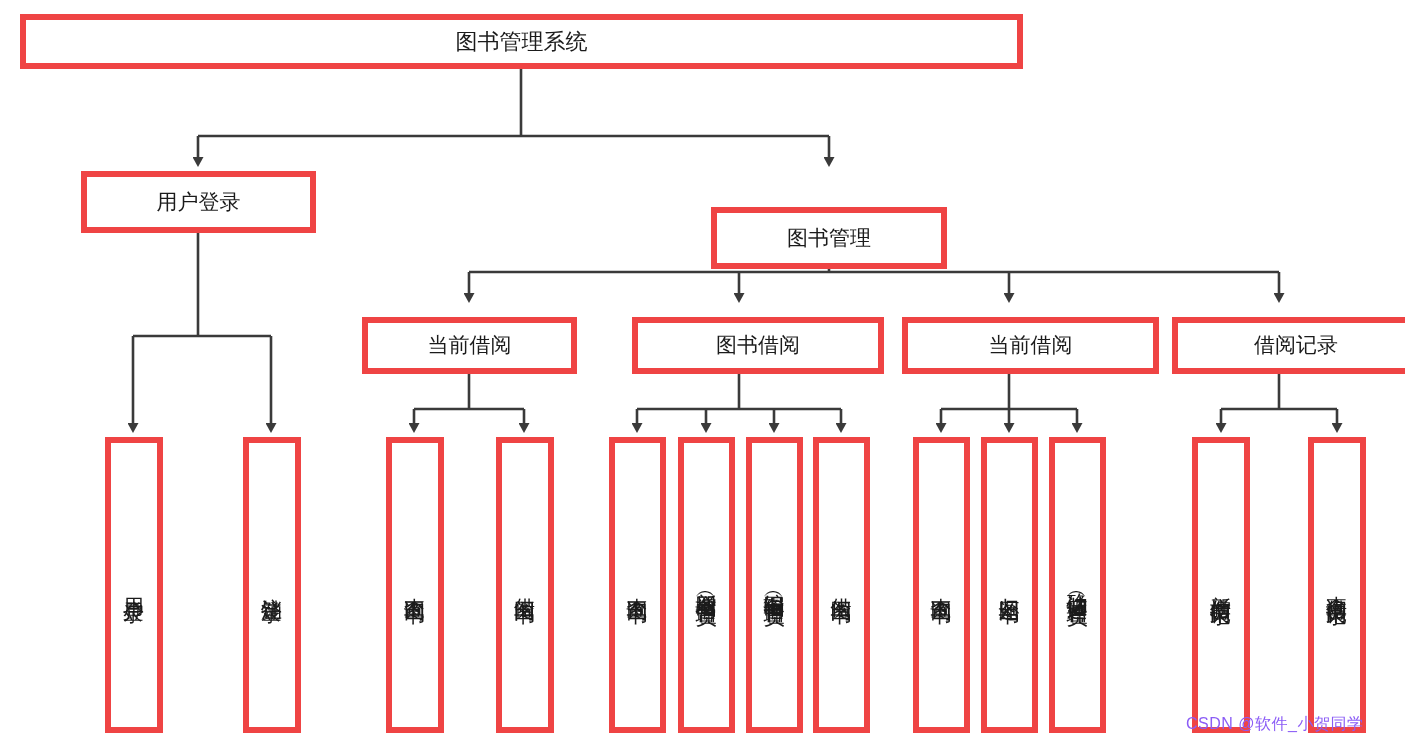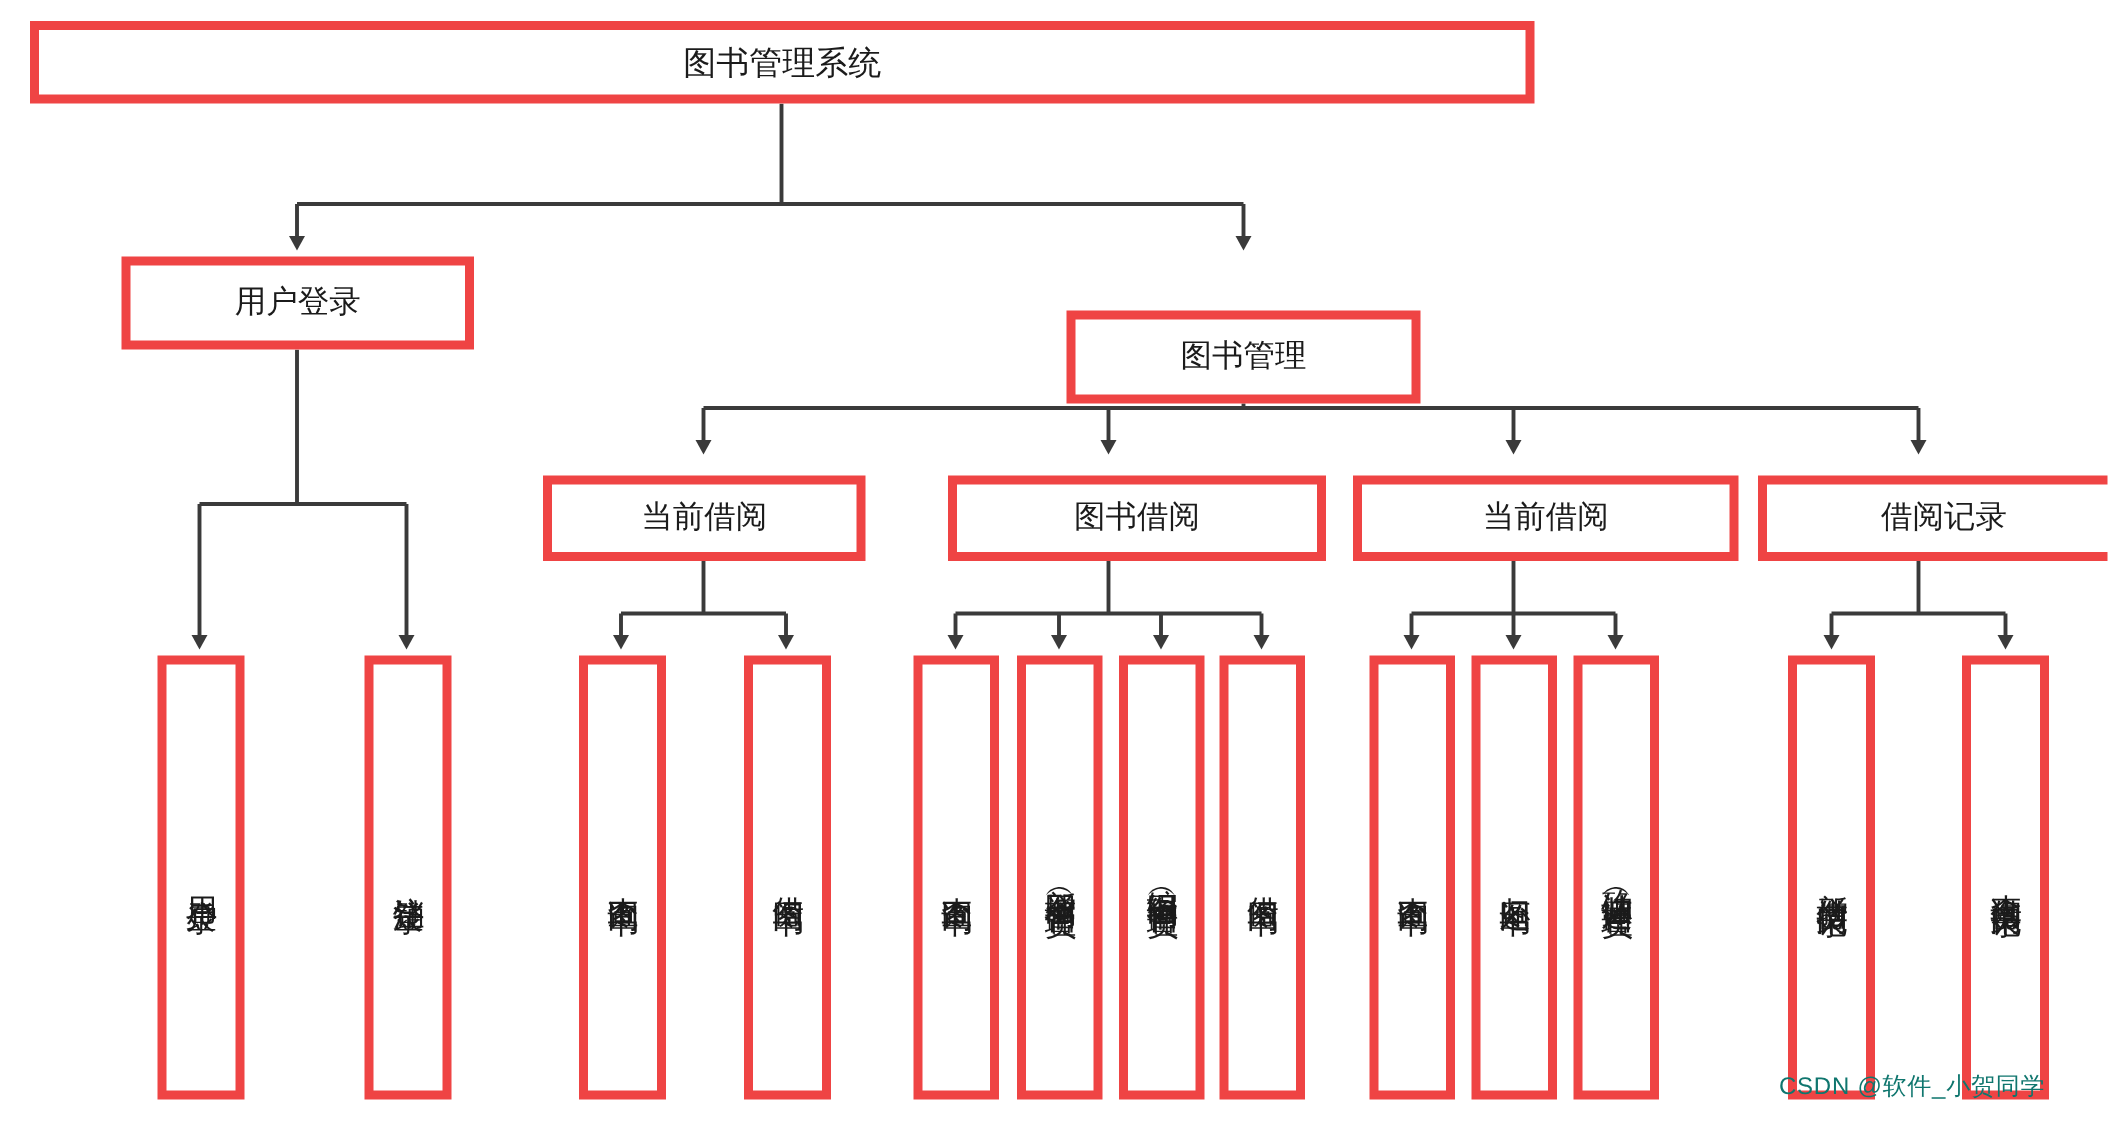--- a/index.html
+++ b/index.html
@@ -53,21 +53,21 @@
     font-size: 21px;
     letter-spacing: 2px;
     line-height: 1;
   }
   .node.root .label { font-size: 22px; }
   .watermark {
     position: absolute;
     left: 1186px;
     top: 714px;
     font-size: 16px;
-    color: #0f766e;
+    color: #8b5cf6;
     letter-spacing: 0.5px;
     white-space: nowrap;
     user-select: none;
   }
 </style>
 </head>
 <body>
 
 <div id="stage">
 

